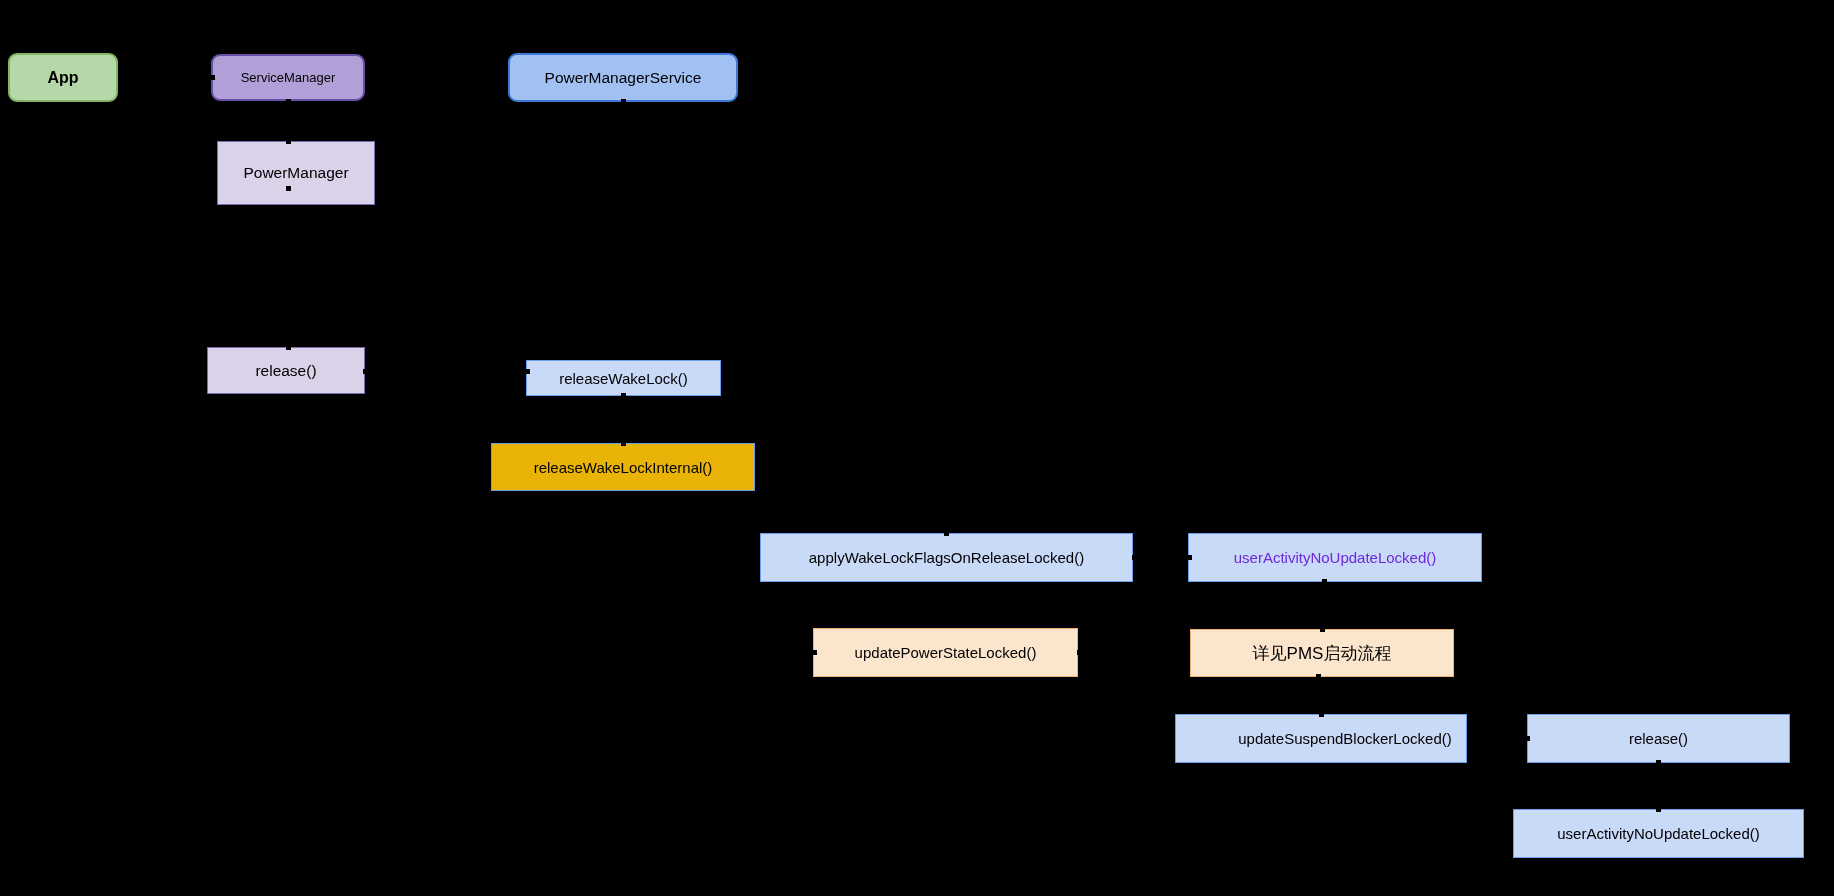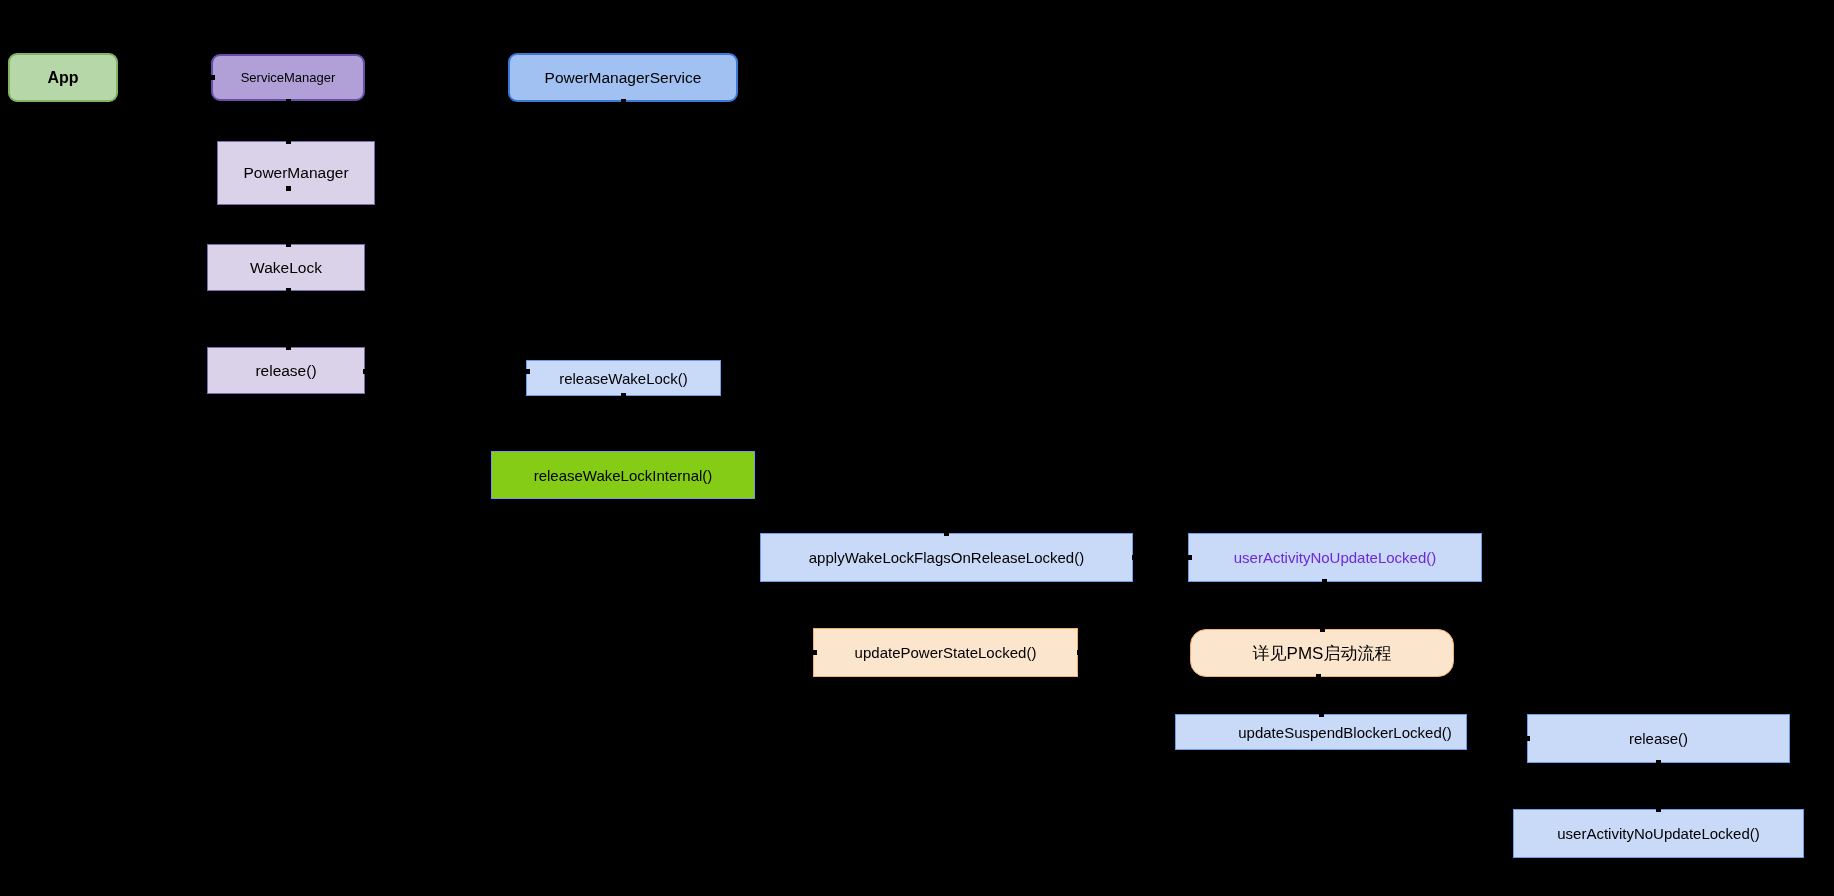--- a/index.html
+++ b/index.html
@@ -44,38 +44,37 @@
   .n2  { left: 508px;  top: 53px;  width: 230px; height: 49px; font-size: 15.5px; }
   .n3  { left: 217px;  top: 141px; width: 158px; height: 64px; font-size: 15.5px; }
   .n4  { left: 207px;  top: 244px; width: 158px; height: 47px; font-size: 15.5px; }
   .n5  { left: 207px;  top: 347px; width: 158px; height: 47px; font-size: 15.5px; }
   .n6  { left: 526px;  top: 348px; width: 195px; height: 36px; font-size: 15px; margin-top: 12px;   }
   .n7  { left: 491px;  top: 443px; width: 264px; height: 48px; font-size: 15px;   }
   .n8  { left: 820px;  top: 443px; width: 250px; height: 48px; font-size: 15px;   }
   .n9  { left: 760px;  top: 533px; width: 373px; height: 49px; font-size: 15px;   }
   .n10 { left: 1188px; top: 533px; width: 294px; height: 49px; font-size: 15px;   }
   .n11 { left: 813px;  top: 628px; width: 265px; height: 49px; font-size: 15px;   }
-  .n12 { left: 1190px; top: 629px; width: 264px; height: 48px; font-size: 17px; border-radius: 16px;   }
-  .n13 { left: 1175px; top: 714px; width: 292px; height: 36px; font-size: 15px; padding-left: 48px;   }
+  .n12 { left: 1190px; top: 629px; width: 264px; height: 48px; font-size: 17px;   }
+  .n13 { left: 1175px; top: 714px; width: 292px; height: 49px; font-size: 15px; padding-left: 48px;   }
   .n14 { left: 1527px; top: 714px; width: 263px; height: 49px; font-size: 15px;   }
   .n15 { left: 1513px; top: 809px; width: 291px; height: 49px; font-size: 15px;   }
 </style>
 </head>
 <body>
 
 <div class="canvas">
 
   <div class="node rounded n0" style="background: rgb(182, 215, 168); border-color: rgb(130, 179, 102); color: rgb(0, 0, 0);">App</div>
   <div class="node rounded n1" style="background: rgb(177, 160, 216); border-color: rgb(103, 78, 167); color: rgb(0, 0, 0);">ServiceManager</div>
   <div class="node rounded n2" style="background: rgb(160, 193, 242); border-color: rgb(60, 120, 216); color: rgb(0, 0, 0);">PowerManagerService</div>
   <div class="node n3" style="background: rgb(217, 210, 233); border-color: rgb(125, 107, 176); color: rgb(0, 0, 0);">PowerManager</div>
-  <div class="node n4" style="background: rgb(217, 210, 233); border-color: rgb(125, 107, 176); color: rgb(0, 0, 0);">WakeLock</div>
   <div class="node n5" style="background: rgb(217, 210, 233); border-color: rgb(125, 107, 176); color: rgb(0, 0, 0);">release()</div>
   <div class="node n6" style="background: rgb(201, 218, 248); border-color: rgb(109, 158, 235); color: rgb(0, 0, 0);">releaseWakeLock()</div>
-  <div class="node n7" style="background: #84cc16; border-color: rgb(109, 158, 235); color: rgb(0, 0, 0); margin-top: 8px;">releaseWakeLockInternal()</div>
+  <div class="node n7" style="background: #eab308; border-color: rgb(109, 158, 235); color: rgb(0, 0, 0);">releaseWakeLockInternal()</div>
   <div class="node n9" style="background: rgb(201, 218, 248); border-color: rgb(109, 158, 235); color: rgb(0, 0, 0);">applyWakeLockFlagsOnReleaseLocked()</div>
   <div class="node n10" style="background: rgb(201, 218, 248); border-color: rgb(109, 158, 235); color: #6d28d9; text-align: right;">userActivityNoUpdateLocked()</div>
   <div class="node n11" style="background: rgb(252, 229, 205); border-color: rgb(242, 178, 110); color: rgb(0, 0, 0);">updatePowerStateLocked()</div>
   <div class="node n12" style="background: rgb(252, 229, 205); border-color: rgb(242, 178, 110); color: rgb(0, 0, 0);">详见PMS启动流程</div>
   <div class="node n13" style="background: rgb(201, 218, 248); border-color: rgb(109, 158, 235); color: rgb(0, 0, 0);">updateSuspendBlockerLocked()</div>
   <div class="node n14" style="background: rgb(201, 218, 248); border-color: rgb(109, 158, 235); color: rgb(0, 0, 0);">release()</div>
   <div class="node n15" style="background: rgb(201, 218, 248); border-color: rgb(109, 158, 235); color: rgb(0, 0, 0);">userActivityNoUpdateLocked()</div>
 
   <i class="stub" style="left:118px;top:75px"></i>
   <i class="stub" style="left:210px;top:75px"></i>

